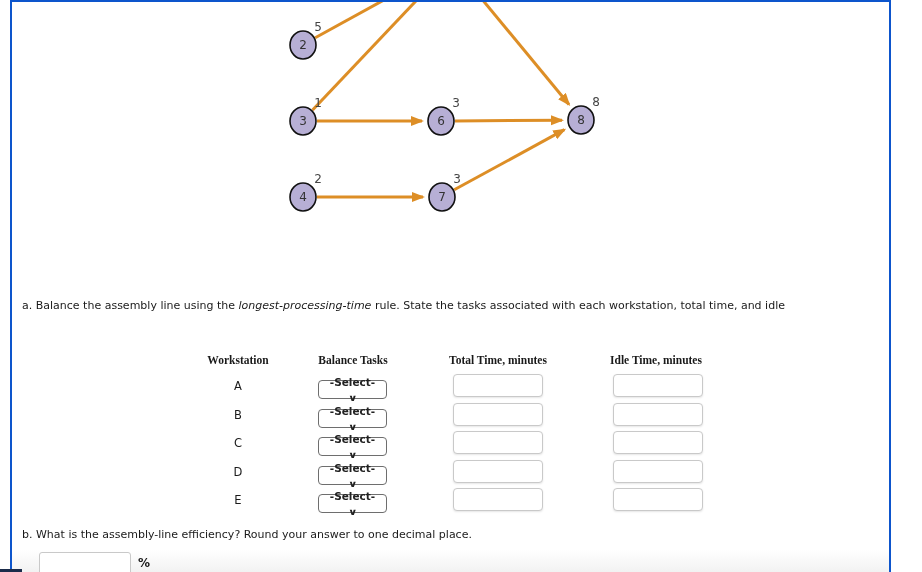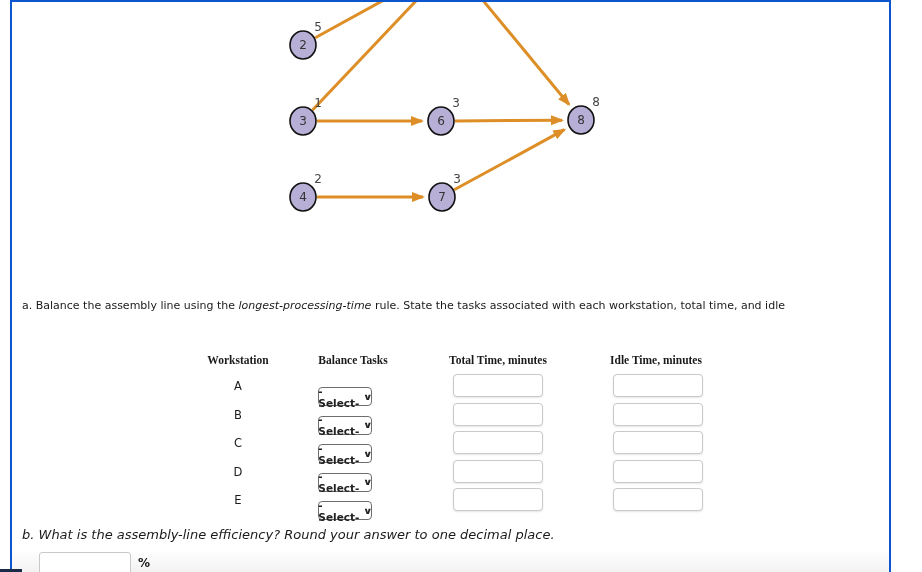--- a/index.html
+++ b/index.html
@@ -14,33 +14,33 @@
   .qa { position:absolute; left:10px; top:293px; width:860px; font-size:11px; line-height:21px; }
   .qa .qrow { white-space:nowrap; }
   .qa .indent { padding-left:15px; white-space:nowrap; }
   .tbl-headers { position:absolute; top:352px; left:0; width:100%; font-size:11.5px; font-weight:bold; }
   .tbl-headers span { position:absolute; transform:translateX(-50%); white-space:nowrap;font-family:Liberation Serif, serif; }
   .h0 { left:226px; } .h1 { left:341px; } .h2 { left:486px;text-align:right; } .h3 { left:644px; }
   .trow { position:absolute; left:0; width:100%; height:24px; }
   .r0 { top:372px; } .r1 { top:400.5px; } .r2 { top:429px; } .r3 { top:457.5px; } .r4 { top:486px; }
   .ws-letter { position:absolute; left:178px; width:96px; text-align:center; font-size:11.5px; line-height:24px; }
   .sel {
-    position:absolute; left:306px; top:13px; width:54px; height:19px;
+    position:absolute; left:306px; top:6px; width:69px; height:19px;
     border:1px solid #6e6e6e; border-radius:4px; background:#fff;
     display:flex; align-items:center; justify-content:center; gap:5px;
-    font-size:10.5px; font-weight:bold; color:#222; cursor:default;
+    font-size:10.5px; font-weight:bold; color:#222; cursor:default;flex-direction:column;
   }
   .sel .chev { font-size:9px; font-weight:bold; transform:scaleX(1.3); }
   .tbox {
     position:absolute; top:0; width:90px; height:23px; background:#fff;
     border:1px solid #c9c9c9; border-radius:4px; box-shadow:0 1px 2px rgba(0,0,0,0.10);
     font-size:11px; padding:0 5px; outline:none;
   }
   .tt { left:441px; } .it { left:601px; }
-  .qb { position:absolute; left:10px; top:525px; font-size:13px; line-height:16px; white-space:nowrap;font-style:italic; }
+  .qb { position:absolute; left:10px; top:525px; font-size:11px; line-height:16px; white-space:nowrap; }
   .bottom-grad { position:absolute; left:0; top:548px; width:877px; height:32px;
                  background:linear-gradient(180deg,#ffffff 0%,#ececec 100%); }
   .eff-input { position:absolute; left:27px; top:550px; width:92px; height:26px; background:#fff;
                border:1px solid #c9c9c9; border-radius:3px; font-size:11px; padding:0 5px; outline:none; }
   .pct { position:absolute; left:126px; top:554px; font-size:12px; font-weight:bold; }
   .edge-fragment { position:absolute; left:0; top:569px; width:22px; height:3px; background:#1a2b4a; }
 </style>
 </head>
 <body>
 

